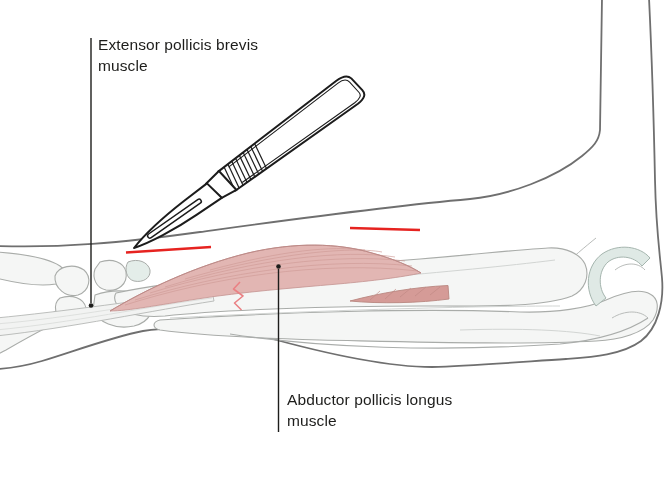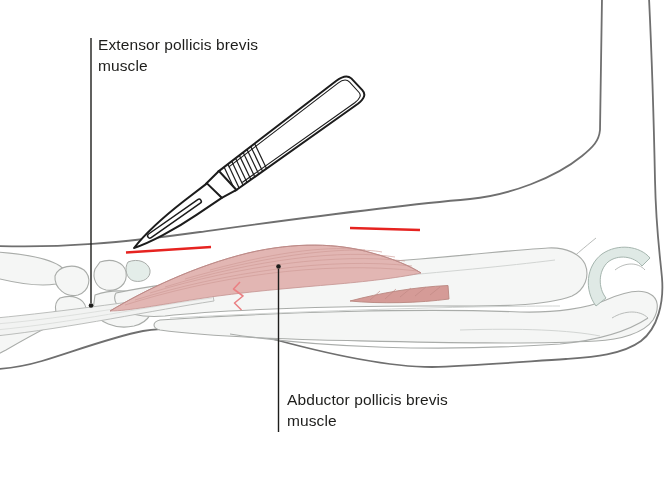--- a/index.html
+++ b/index.html
@@ -145,17 +145,17 @@
       <circle class="logo-stroke" cx="614.5" cy="450.5" r="12" stroke="#17368c"></circle>
     </g>
   </svg>
 
   <div class="anno-label" style="left:98px;top:34px;">
     <div>Extensor pollicis brevis</div>
     <div>muscle</div>
   </div>
 
   <div class="anno-label" style="left:287px;top:389px;">
-    <div>Abductor pollicis brevis</div>
+    <div>Abductor pollicis longus</div>
     <div>muscle</div>
   </div>
 
 </div>
 
 </body></html>

